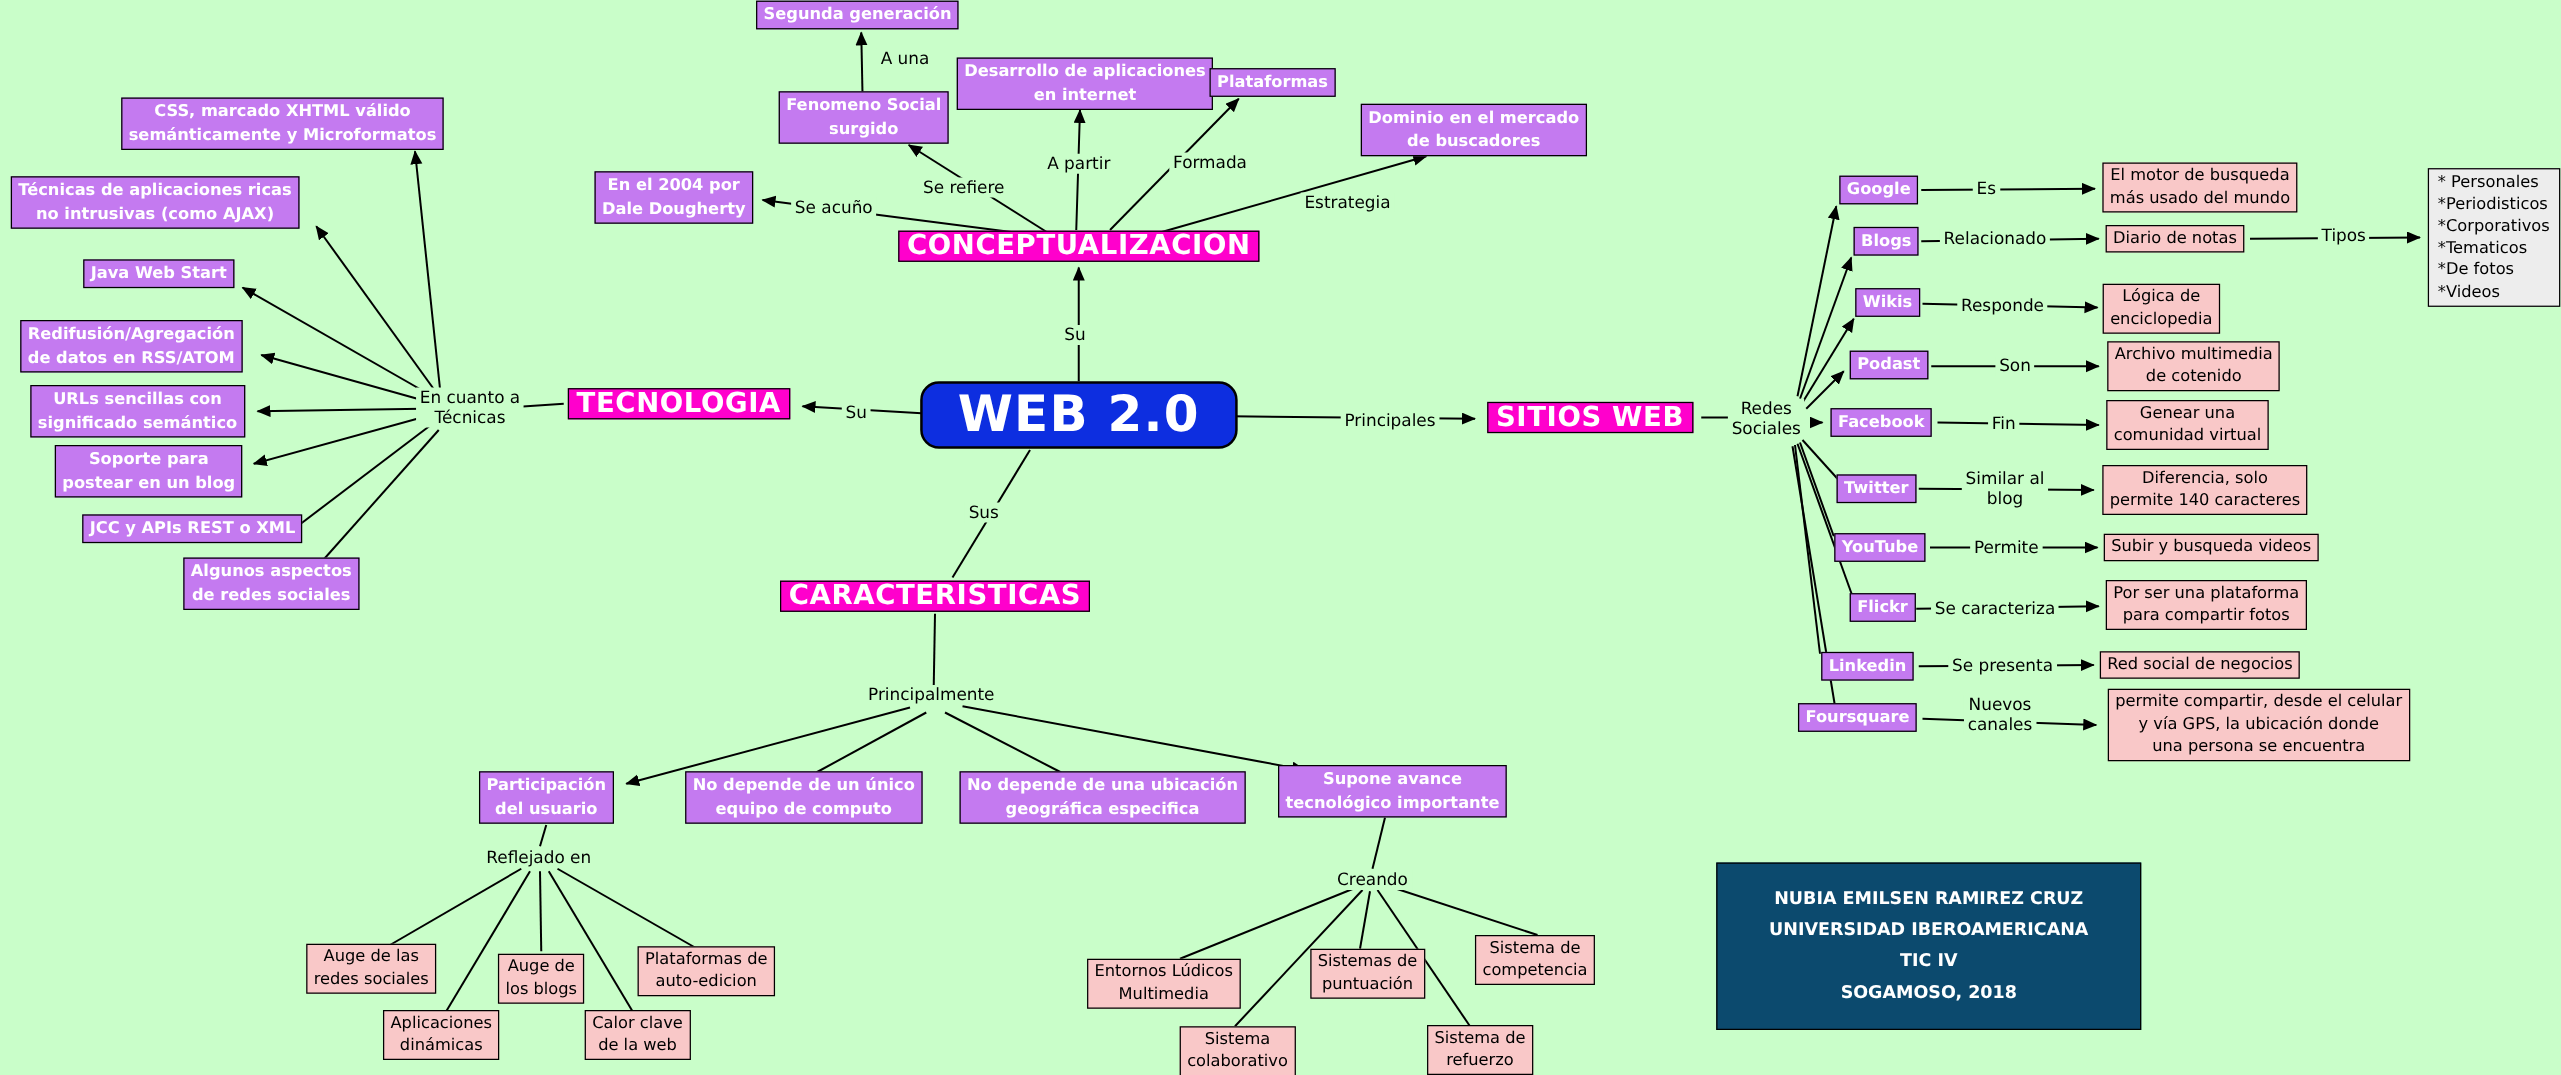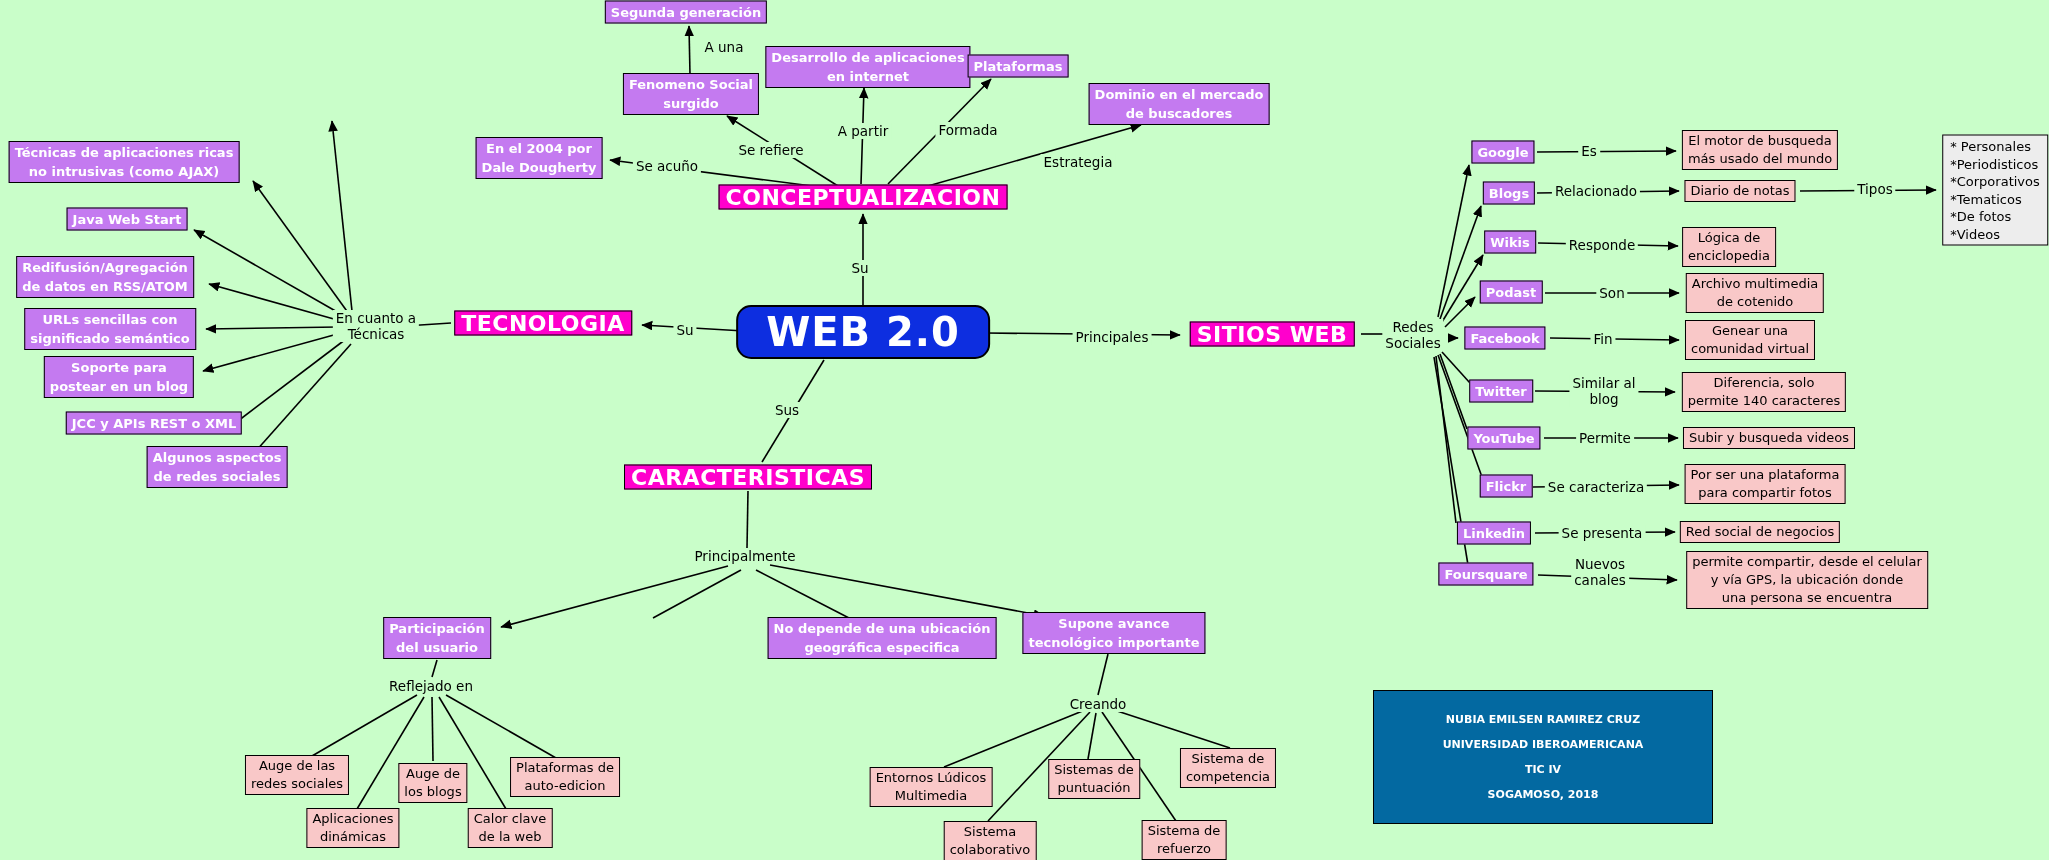--- a/index.html
+++ b/index.html
@@ -37,22 +37,22 @@
     background:#f9c8c8;color:#000;
     font-size:13px;line-height:18px;
     border:1.5px solid #000;padding:1px 5px;
   }
   .gray{
     background:#ededed;color:#000;
     font-size:13px;line-height:17.5px;
     border:1.5px solid #000;padding:2px 7px;text-align:left;
   }
   .teal{
-    background:#0369a1;color:#fff;font-weight:bold;
-    font-size:11px;line-height:25px;
+    background:#0c4a6e;color:#fff;font-weight:bold;
+    font-size:14px;line-height:25px;
     border:1.5px solid #000;padding:16px 12px;min-width:340px;
   }
   .elabel{
     position:absolute;transform:translate(-50%,-50%);
     white-space:pre-line;text-align:center;z-index:3;
     font-size:13.5px;line-height:16px;color:#000;
     background:#c9fec9;padding:0 3px;
   }
 </style>
 </head>
@@ -142,35 +142,39 @@
   <div class="nd purple" style="left:691px;top:94px">Fenomeno Social
 surgido</div>
   <div class="nd purple" style="left:868px;top:67px">Desarrollo de aplicaciones
 en internet</div>
   <div class="nd purple" style="left:1018px;top:66px">Plataformas</div>
   <div class="nd purple" style="left:1179px;top:104px">Dominio en el mercado
 de buscadores</div>
   <div class="nd purple" style="left:539px;top:158px">En el 2004 por
 Dale Dougherty</div>
 
+  <div class="nd purple" style="left:226px;top:99px">CSS, marcado XHTML válido
+semánticamente y Microformatos</div>
   <div class="nd purple" style="left:124px;top:162px">Técnicas de aplicaciones ricas
 no intrusivas (como AJAX)</div>
   <div class="nd purple" style="left:127px;top:219px">Java Web Start</div>
   <div class="nd purple" style="left:105px;top:277px">Redifusión/Agregación
 de datos en RSS/ATOM</div>
   <div class="nd purple" style="left:110px;top:329px">URLs sencillas con
 significado semántico</div>
   <div class="nd purple" style="left:119px;top:377px">Soporte para
 postear en un blog</div>
   <div class="nd purple" style="left:154px;top:423px">JCC y APIs REST o XML</div>
   <div class="nd purple" style="left:217px;top:467px">Algunos aspectos
 de redes sociales</div>
 
   <div class="nd purple" style="left:437px;top:638px">Participación
 del usuario</div>
+  <div class="nd purple" style="left:643px;top:638px">No depende de un único
+equipo de computo</div>
   <div class="nd purple" style="left:1114px;top:633px">Supone avance
 tecnológico importante</div>
   <div class="nd purple" style="left:882px;top:638px">No depende de una ubicación
 geográfica especifica</div>
   <div class="nd pink" style="left:297px;top:775px">Auge de las
 redes sociales</div>
   <div class="nd pink" style="left:433px;top:783px">Auge de
 los blogs</div>
   <div class="nd pink" style="left:565px;top:777px">Plataformas de
 auto-edicion</div>

